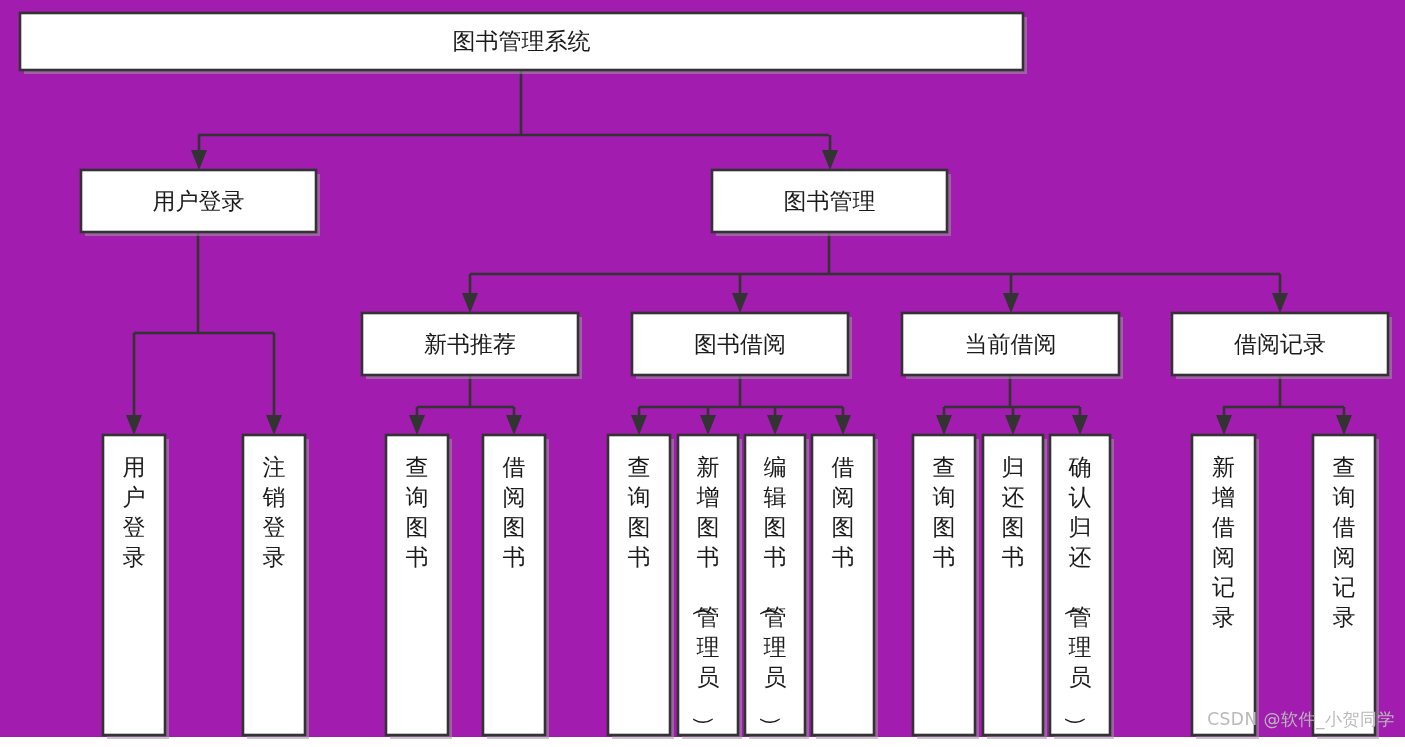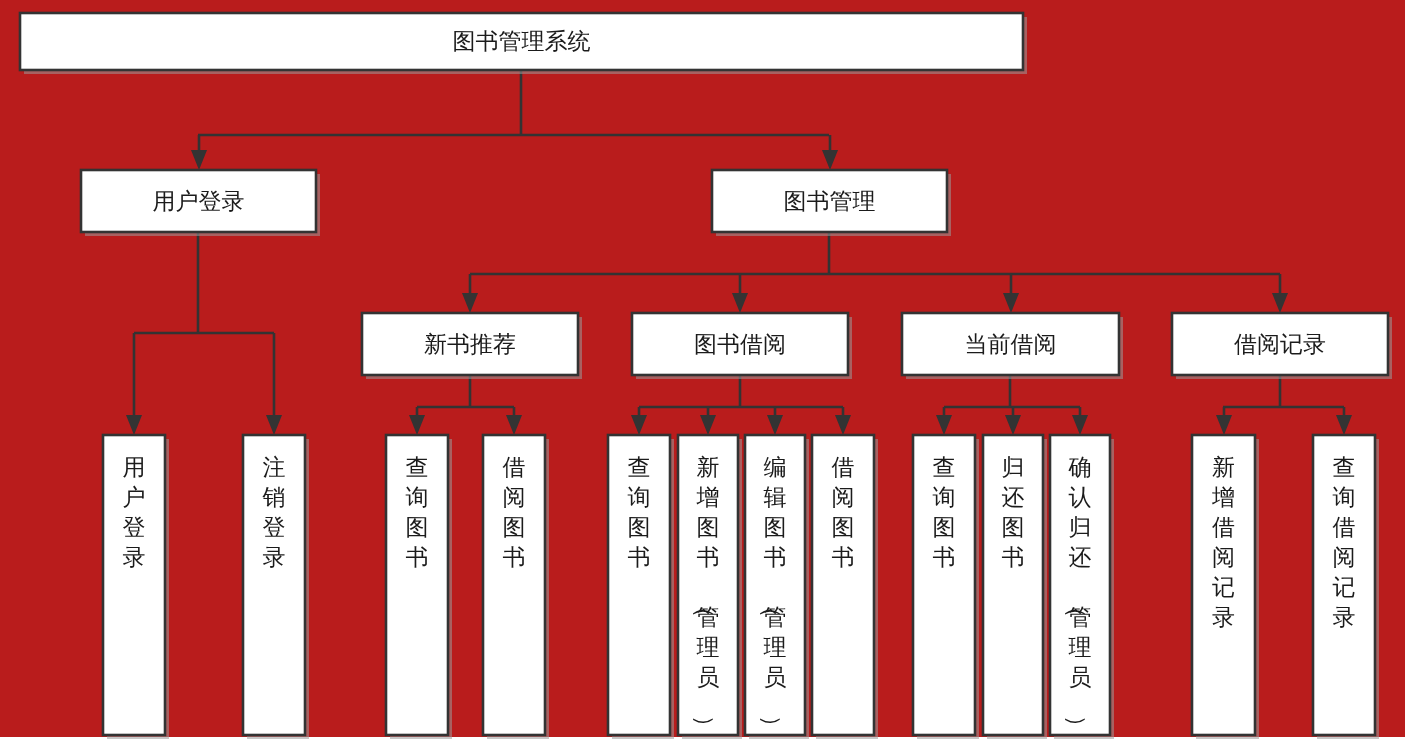--- a/index.html
+++ b/index.html
@@ -11,21 +11,21 @@
   body {
     width: 1405px;
     height: 747px;
     overflow: hidden;
     font-family: "DejaVu Sans", "Liberation Sans", sans-serif;
   }
   #diagram-root {
     position: relative;
     width: 1405px;
     height: 737px;
-    background: #b91c1c;
+    background: #a21caf;
   }
   svg.diagram-canvas {
     position: absolute;
     left: 0;
     top: 0;
     width: 1405px;
     height: 747px;
     display: block;
   }
   .node-box {
@@ -280,13 +280,14 @@
           <text class="node-label-v" x="1223.5" y="475"><tspan x="1223.5" dy="0">新</tspan><tspan x="1223.5" dy="30">增</tspan><tspan x="1223.5" dy="30">借</tspan><tspan x="1223.5" dy="30">阅</tspan><tspan x="1223.5" dy="30">记</tspan><tspan x="1223.5" dy="30">录</tspan></text>
         </g>
         <g>
           <rect x="1317" y="439" width="62" height="300" class="node-shadow"></rect>
           <rect x="1313" y="435" width="62" height="300" class="node-box"></rect>
           <text class="node-label-v" x="1344" y="475"><tspan x="1344" dy="0">查</tspan><tspan x="1344" dy="30">询</tspan><tspan x="1344" dy="30">借</tspan><tspan x="1344" dy="30">阅</tspan><tspan x="1344" dy="30">记</tspan><tspan x="1344" dy="30">录</tspan></text>
         </g>
       </g>
   </svg>
 
+  <div class="watermark">CSDN @软件_小贺同学</div>
 </div>
 
 </body></html>

